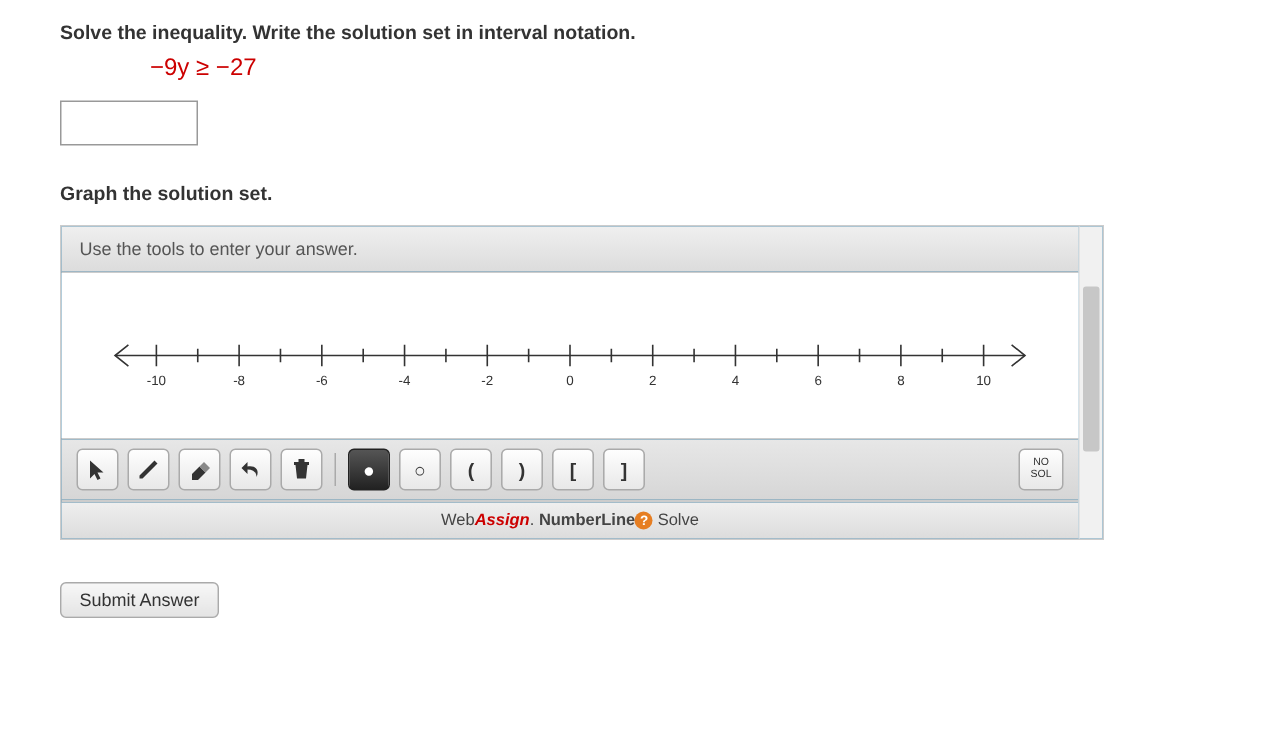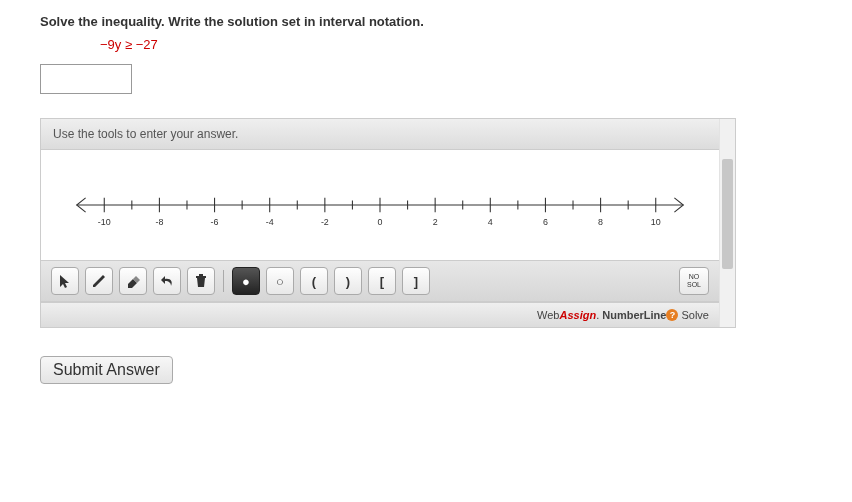--- a/index.html
+++ b/index.html
@@ -1,19 +1,19 @@
 <!DOCTYPE html>
 <html><head>
 <meta charset="utf-8">
 <style>
   * { box-sizing: border-box; }
   body { margin: 0; padding: 0; font-family: Arial, Helvetica, sans-serif; font-size: 13px; color: #333; background: #fff; }
   .page { padding: 10px 20px 14px 40px; width: 756px; }
   .question-text { font-weight: bold; font-size: 13px; margin: 4px 0 8px 0; }
-  .inequality { color: #c00; font-size: 13px; margin: 4px 0 12px 60px; }
+  .inequality { color: #c00; font-size: 16px; margin: 4px 0 12px 60px; }
   .answer-input { width: 92px; height: 30px; border: 1px solid #999; background: #fff; margin: 0 0 24px 0; padding: 4px; font-size: 13px; }
   .graph-label { font-weight: bold; font-size: 13px; margin: 0 0 14px 0; }
 
   .tool-panel { position:relative; border: 1px solid #ccc; background: #0369a1; margin-bottom: 28px; }
   .tool-scrollbar { position:absolute; right:0; top:0; bottom:0; width:16px; background:#f1f1f1; border-left:1px solid #e3e3e3;}
   .tool-scrollbar-thumb { position:absolute; left:2px; right:2px; top:40px; height:110px; background:#c7c7c7; border-radius:2px;}
   .tool-inner { padding-right:16px; }
   .tool-header { background: linear-gradient(#efefef,#dcdcdc); border-bottom: 1px solid #ccc; padding: 8px 12px; font-size: 12px; color: #555; }
   .numberline-area { height: 110px; position: relative; background: #fff; text-align: center; }
   .nl-svg { width: 100%; height: 100%; }
@@ -22,40 +22,41 @@
   .nl-label { font-size: 10px; fill: #333; text-anchor: middle; }
   .nl-arrow { fill: none; stroke: #333; stroke-width: 1.2; }
 
   .toolbar { background: linear-gradient(#e7e7e7,#d6d6d6); border-top: 1px solid #ccc; border-bottom: 1px solid #ccc; padding: 6px 10px; display: flex; align-items: center; gap: 6px; }
   .tool-btn { width: 28px; height: 28px; background: linear-gradient(#fefefe,#e8e8e8); border: 1px solid #aaa; border-radius: 4px; display: inline-flex; align-items: center; justify-content: center; cursor: pointer; font-size: 13px; font-weight: bold; color: #333; }
   .tool-btn.dark { background: linear-gradient(#555,#222); color: #fff; border-color: #222; }
   .tool-sep { width: 1px; height: 22px; background: #aaa; margin: 0 2px; }
   .tool-btn svg { width: 16px; height: 16px; }
   .nosol-btn { margin-left: auto; width: 30px; height: 28px; background: linear-gradient(#fefefe,#e8e8e8); border: 1px solid #aaa; border-radius: 4px; font-size: 7px; line-height: 8px; display:flex; flex-direction:column; align-items:center; justify-content:center; cursor:pointer; }
 
-  .footer-bar { background: linear-gradient(#efefef,#dcdcdc); border-top: 1px solid #ccc; padding: 6px 10px; display: flex; align-items: center; justify-content: flex-end; font-size: 11px; }
+  .footer-bar { background: linear-gradient(#efefef,#dcdcdc); border-top: 1px solid #ccc; padding: 6px 10px; display: flex; align-items: center; justify-content: center; font-size: 11px; }
   .brand { color: #444; }
   .brand b { color: #c00; font-style: italic; }
   .brand-sub { font-weight: bold; color:#444; }
   .help-btn { color: #444; cursor: pointer; display:inline-flex; align-items:center; gap:3px; }
   .help-btn .qmark { display:inline-flex; width:12px; height:12px; border-radius:50%; background:#e67e22; color:#fff; font-size:9px; align-items:center; justify-content:center; font-weight:bold; }
 
-  .submit-btn { background: linear-gradient(#f7f7f7,#e4e4e4); border: 1px solid #aaa; border-radius: 4px; padding: 4px 12px; font-size: 16px; cursor: pointer; color:#333; }
+  .submit-btn { background: linear-gradient(#f7f7f7,#e4e4e4); border: 1px solid #aaa; border-radius: 4px; padding: 4px 12px; font-size: 12px; cursor: pointer; color:#333; }
 </style>
 </head>
 <body>
 <div class="page">
 
 
 
 <div class="question-text">Solve the inequality. Write the solution set in interval notation.</div>
 <div class="inequality">−9y ≥ −27</div>
 
 <input class="answer-input" type="text" value="" style="">
 
+<div class="graph-label">Graph the solution set.</div>
 
 <div class="tool-panel">
   <div class="tool-scrollbar">
         <div class="tool-scrollbar-thumb"></div>
       </div>
   <div class="tool-inner">
   <div class="tool-header">Use the tools to enter your answer.</div>
 
   <div class="numberline-area">
     <svg class="nl-svg" viewBox="0 0 760 110" id="nl-svg">

